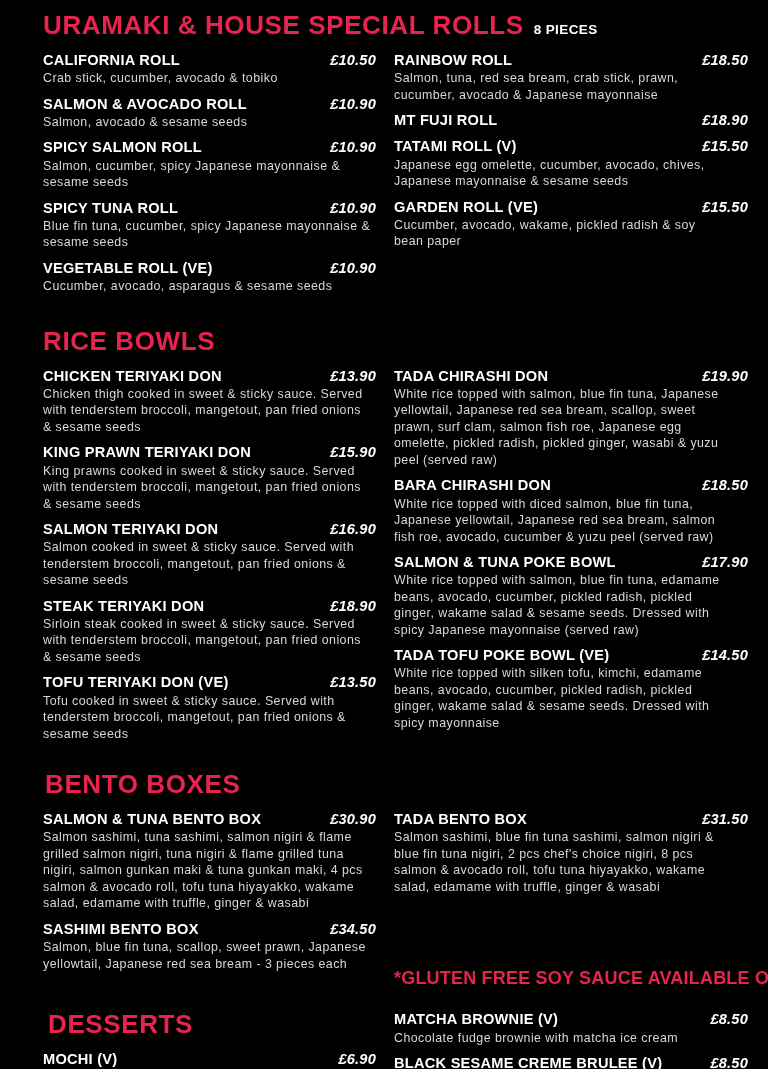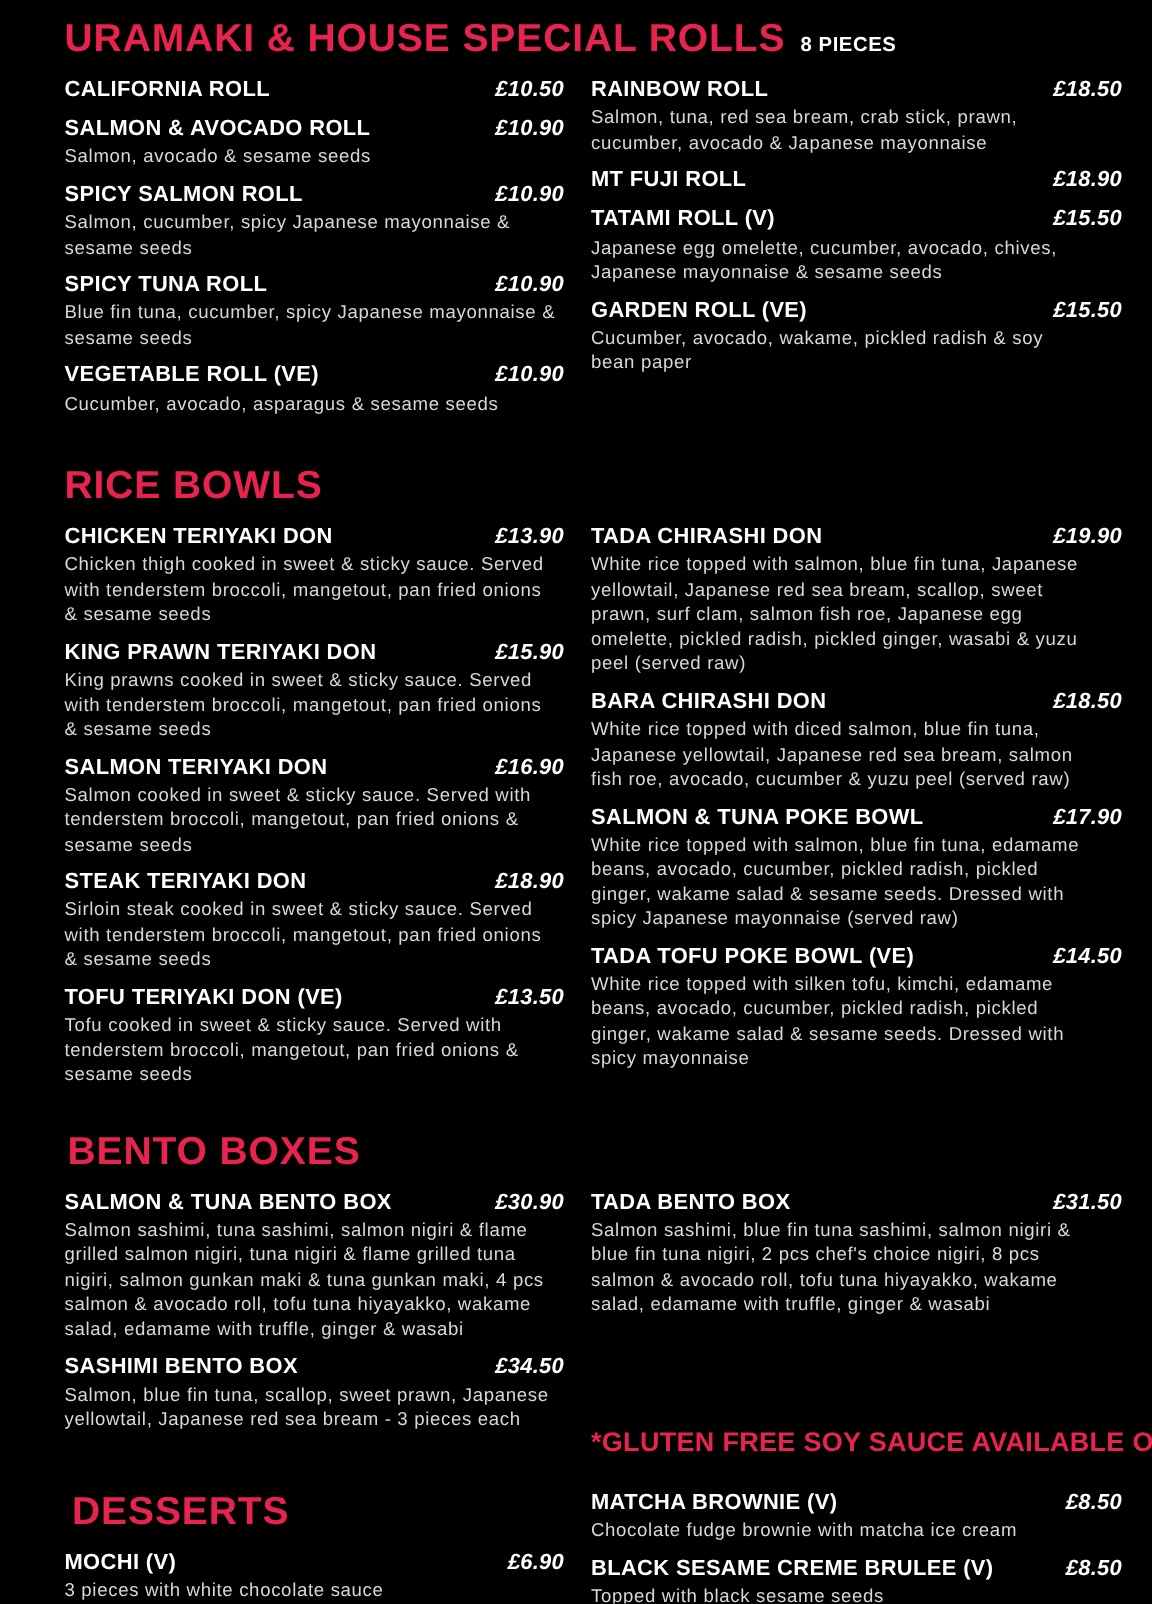--- a/index.html
+++ b/index.html
@@ -130,20 +130,21 @@
   </div>
   <div style="height:14px"></div>
   <div class="cols">
     <div class="col col-left">
 
       <div class="item">
         <div class="item-head">
           <span class="item-name">CALIFORNIA ROLL</span>
           <span class="item-price">£10.50</span>
         </div>
+        <div class="item-desc">Crab stick, cucumber, avocado &amp; tobiko</div>
       </div>
 
       <div class="item">
         <div class="item-head">
           <span class="item-name">SALMON &amp; AVOCADO ROLL</span>
           <span class="item-price">£10.90</span>
         </div>
         <div class="item-desc">Salmon, avocado &amp; sesame seeds</div>
       </div>
 

